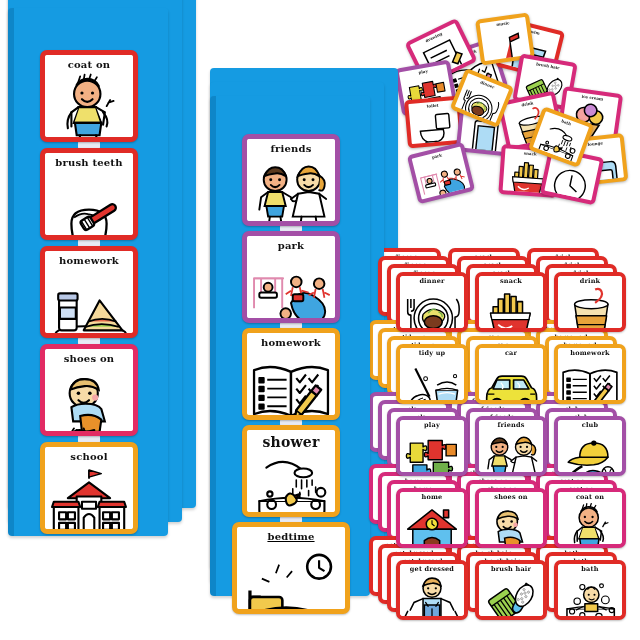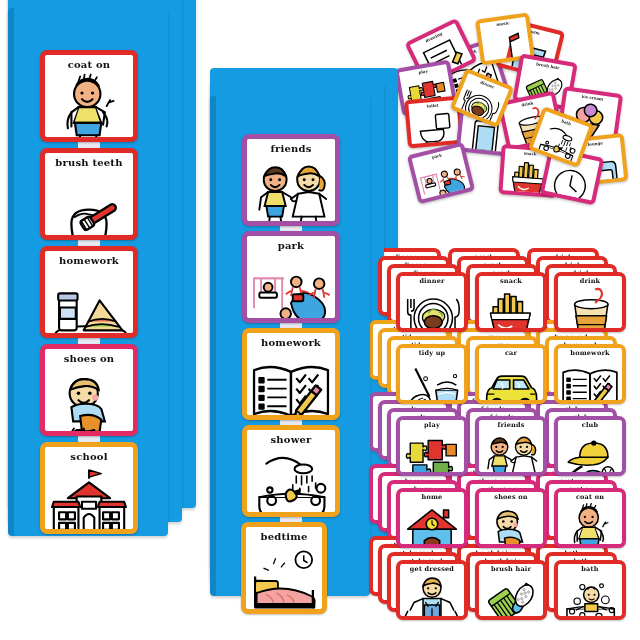--- a/index.html
+++ b/index.html
@@ -287,21 +287,21 @@
    <path d="M64 78 h8" stroke-width="2"></path>
   </g>
  </g>
             </svg>
           </span>
         </div>
       </div>
       <div class="board" style="left: 280px; top: 417px; width: 22px; height: 11px; background: rgb(231, 234, 243); z-index: 41; box-shadow: none;"></div>
       <div class="card" style="left: 242px; top: 425px; width: 98px; height: 92px; border-color: rgb(240, 162, 28); border-width: 5px; z-index: 50;">
         <div class="inner">
-          <span class="lbl" style="font-size:10px;margin:5px 0 1px;">shower</span>
+          <span class="lbl" style="font-size:14px;margin:5px 0 1px;">shower</span>
           <span class="art">
             <svg viewBox="0 0 100 100" width="100%" height="100%" preserveAspectRatio="xMidYMid meet">
  <g stroke="#000" stroke-width="2.4" fill="#fff" stroke-linejoin="round" stroke-linecap="round">
   <path d="M22 20 q20 -14 40 2" fill="none"></path>
   <ellipse cx="64" cy="26" rx="10" ry="5"></ellipse>
   <g stroke-width="1.8" fill="none">
    <path d="M56 34 v8 M62 34 v10 M68 34 v8 M74 34 v6"></path>
    <path d="M52 44 v6 M60 48 v6 M70 46 v6 M78 42 v6"></path>
   </g>
   <path d="M14 58 h74 v10 q0 12 -14 12 h-46 q-14 0 -14 -12z"></path>
@@ -315,21 +315,21 @@
   <circle cx="84" cy="48" r="5" fill="none"></circle>
                 <circle cx="26" cy="50" r="3" fill="none"></circle>
   <path d="M44 54 q4 -8 10 -2 q6 6 -2 10 q-8 4 -8 -8z" fill="#F2C94C"></path>
   <path d="M54 52 l6 -2 l-4 5z" fill="#E0342E"></path>
  </g>
             </svg>
           </span>
         </div>
       </div>
       <div class="board" style="left: 280px; top: 514px; width: 22px; height: 11px; background: rgb(231, 234, 243); z-index: 41; box-shadow: none;"></div>
-      <div class="card" style="left: 241px; top: 522px; width: 86px; height: 92px; border-color: rgb(240, 162, 28); border-width: 5px; z-index: 50;">
+      <div class="card" style="left: 232px; top: 522px; width: 118px; height: 92px; border-color: rgb(240, 162, 28); border-width: 5px; z-index: 50; text-decoration: underline;">
         <div class="inner">
           <span class="lbl" style="font-size:10px;margin:5px 0 1px;">bedtime</span>
           <span class="art">
             <svg viewBox="0 0 100 100" width="100%" height="100%" preserveAspectRatio="xMidYMid meet">
  <g stroke="#000" stroke-width="2.4" fill="#fff" stroke-linejoin="round">
   <circle cx="76" cy="22" r="11"></circle>
   <path d="M76 16 v7 l5 3" stroke-width="2"></path>
   <path d="M12 44 v40 M12 50 h10" stroke-width="3"></path>
   <rect x="12" y="50" width="30" height="16" rx="3" fill="#F2C94C"></rect>
   <path d="M14 66 q36 -14 72 4 q6 3 4 10 h-76z" fill="#F5A3A0"></path>

